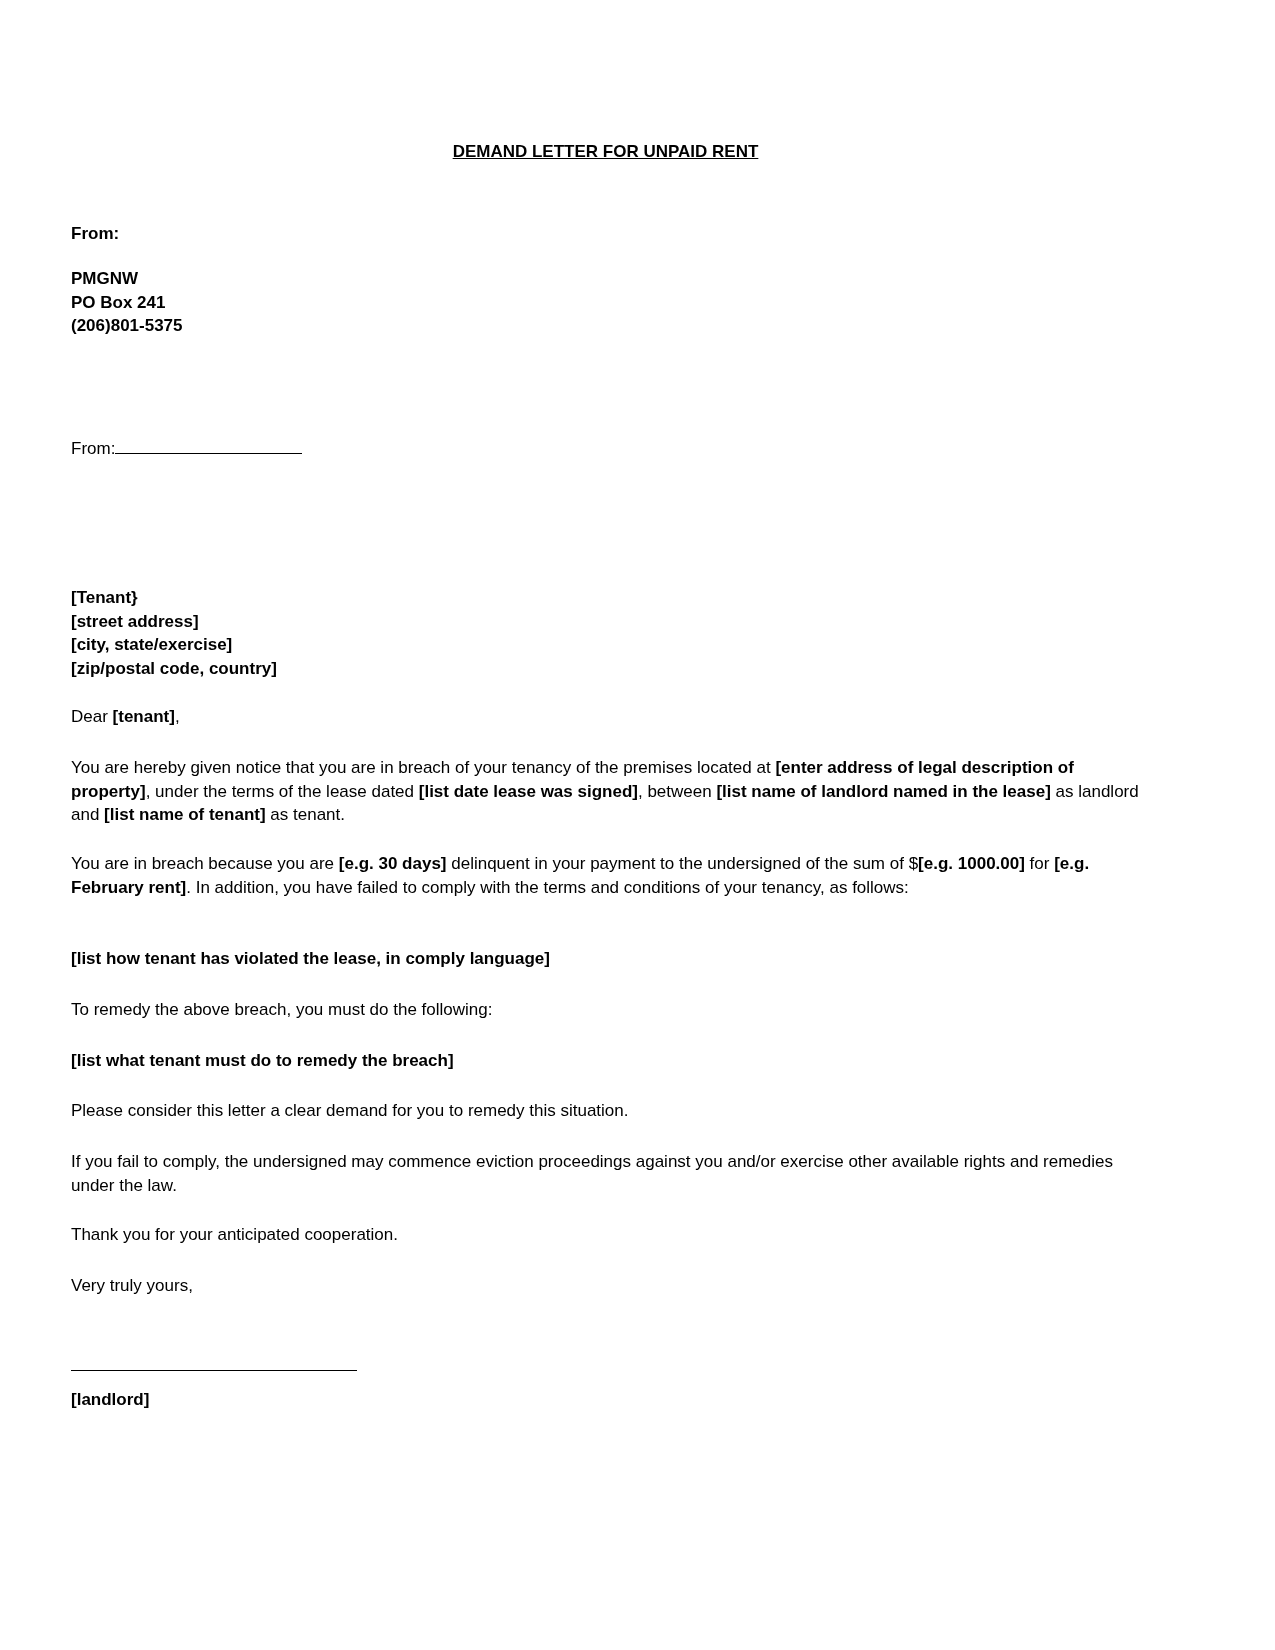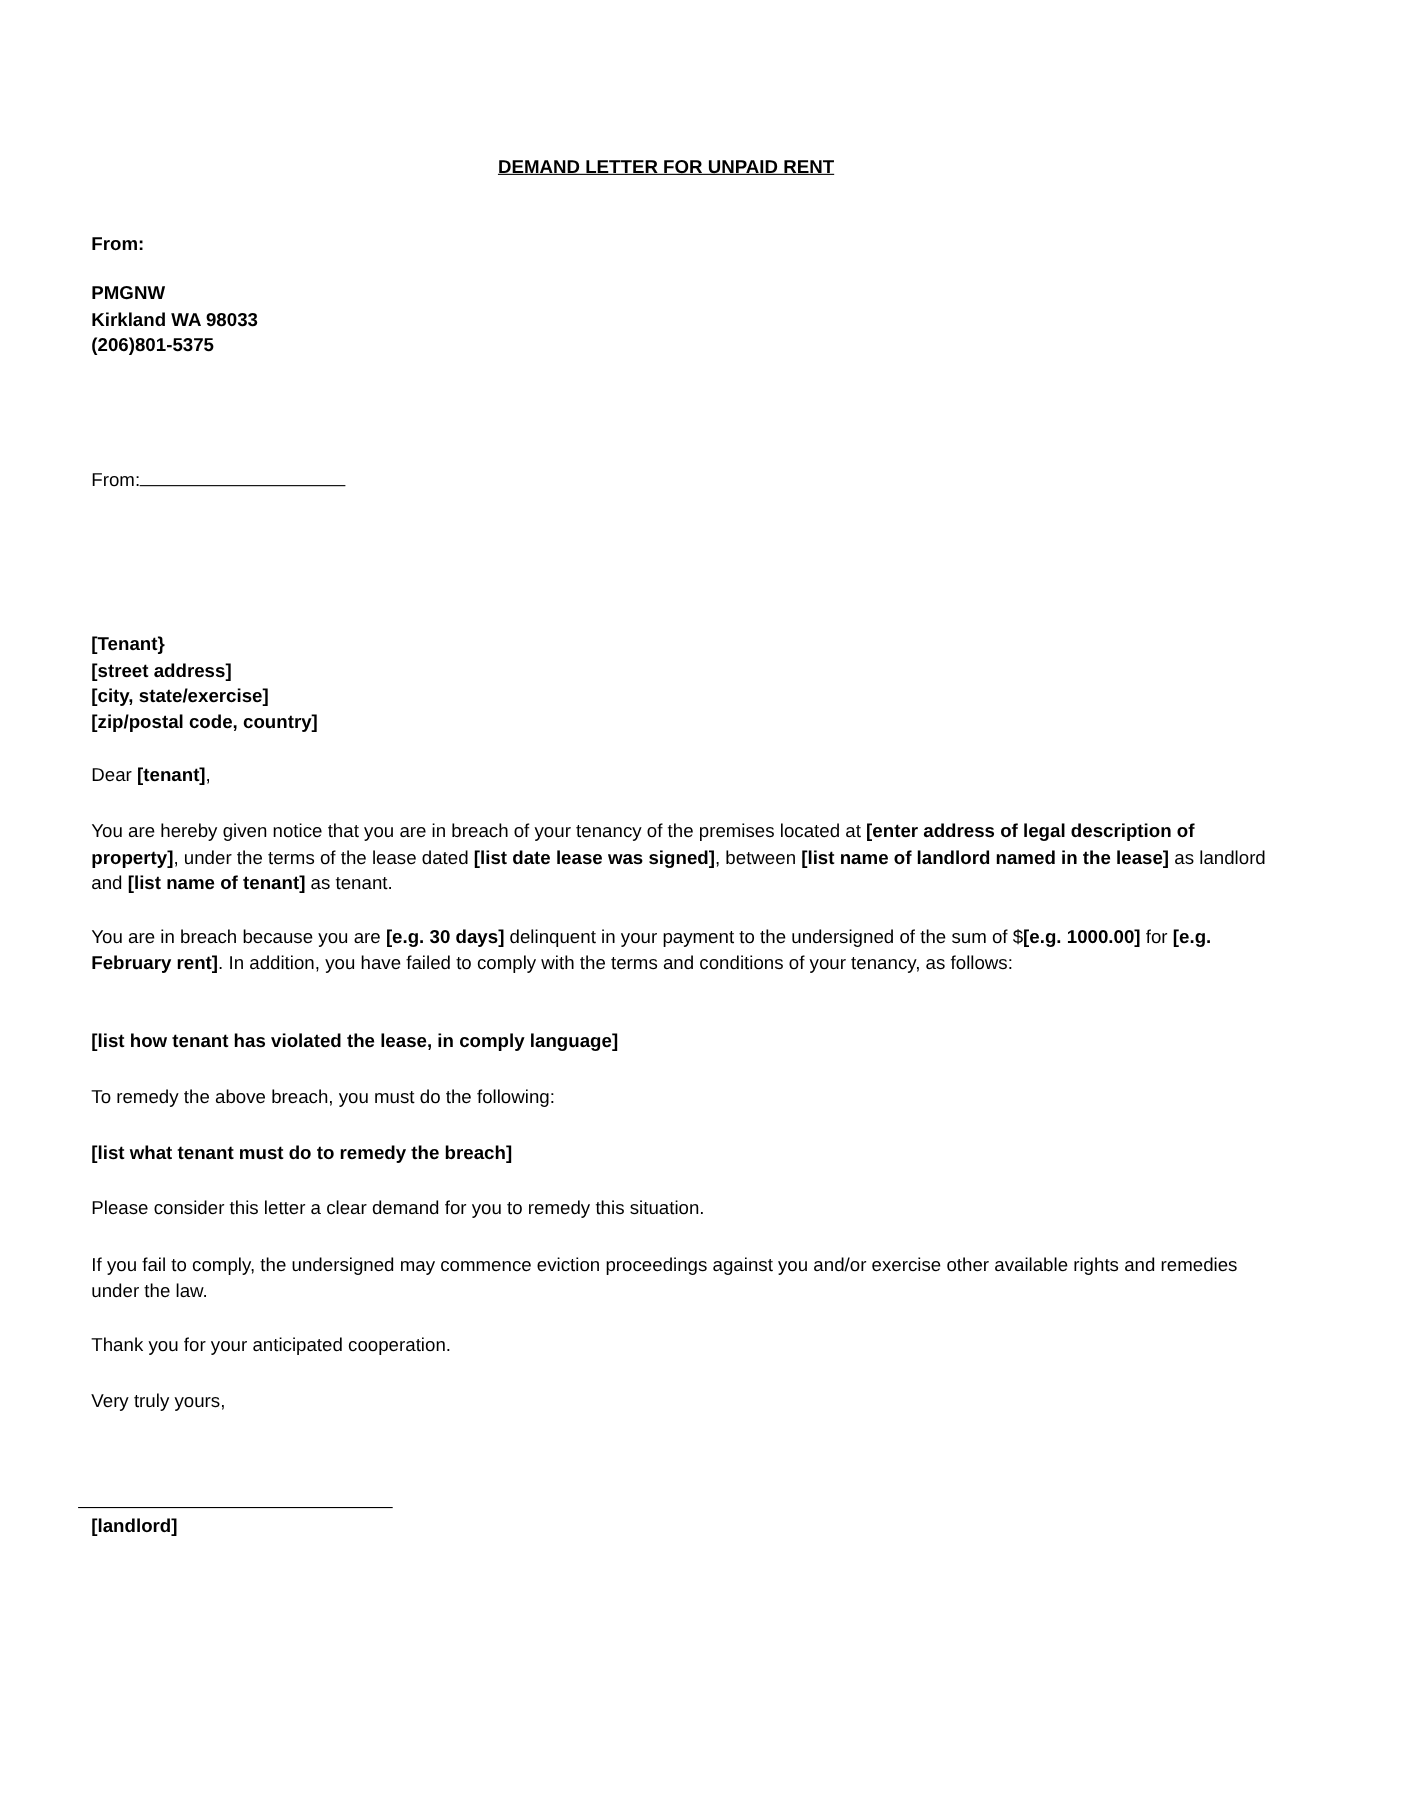--- a/index.html
+++ b/index.html
@@ -13,22 +13,23 @@
     height: 1508px;
     background: #ffffff;
     color: #000000;
     font-family: "Liberation Sans", "DejaVu Sans", sans-serif;
     font-size: 17px;
     line-height: 23.5px;
     overflow: hidden;
   }
   .blk {
     position: absolute;
-    left: 83px;
+    left: 71px;
     width: 1069px;
+    margin-top: 12px;
   }
   .bold { font-weight: bold; }
   .title {
     position: absolute;
     left: 71px;
     width: 1069px;
     top: 140px;
     text-align: center;
     font-weight: bold;
     text-decoration: underline;
@@ -54,21 +55,21 @@
 <body>
 
 <div class="page">
 
   <div class="title">DEMAND LETTER FOR UNPAID RENT</div>
 
   <div class="blk bold" style="top:210px">From:</div>
 
   <div class="blk bold" style="top:255px">
     <div>PMGNW</div>
-    <div>Kirkland WA 98033</div>
+    <div>PO Box 241</div>
     <div>(206)801-5375</div>
   </div>
 
   <div class="blk" style="top:424px">
     <span>From:</span><span class="date-blank"></span>
   </div>
 
 
   <div class="blk bold" style="top:574px">
     <div>[Tenant}</div>

